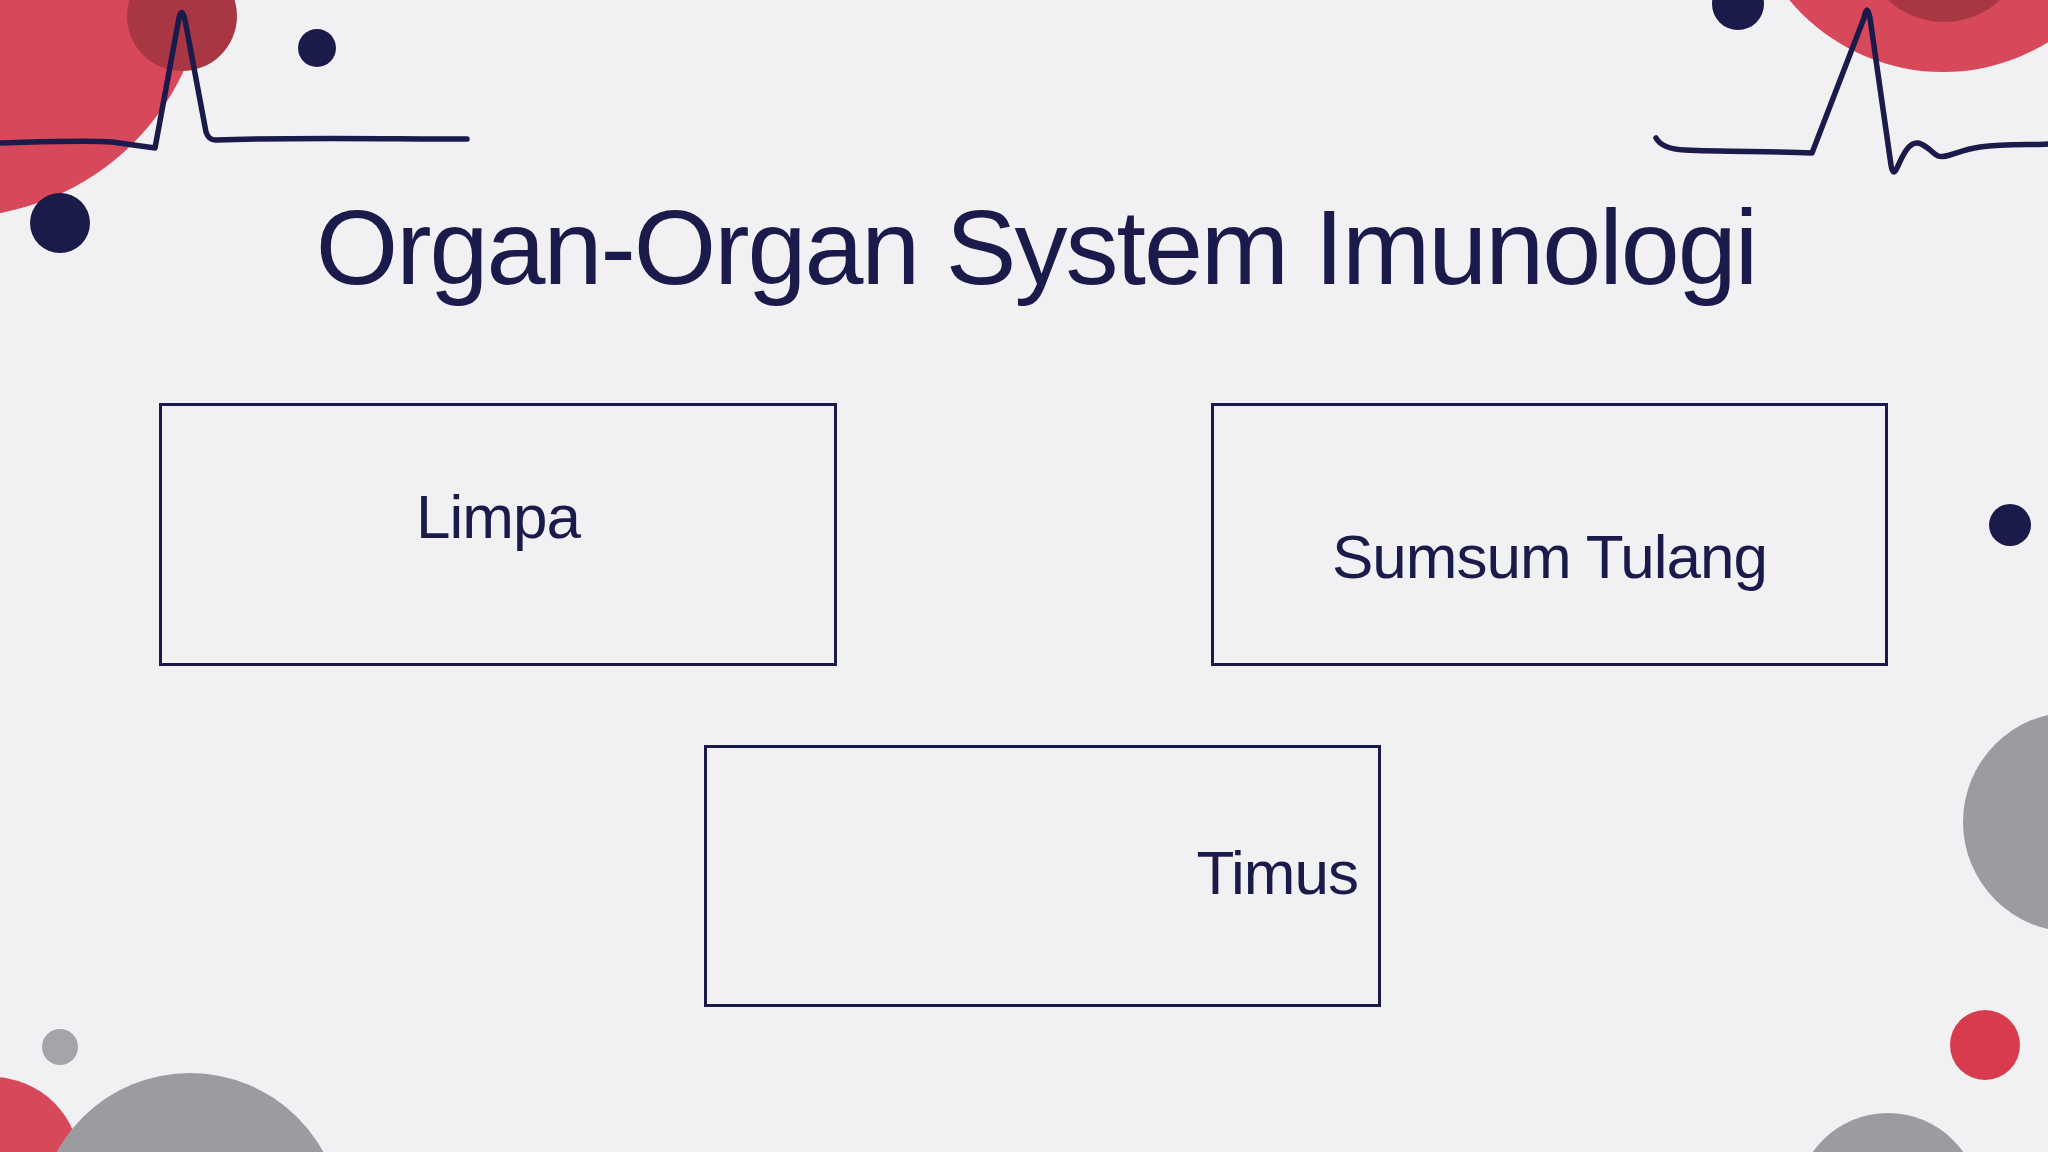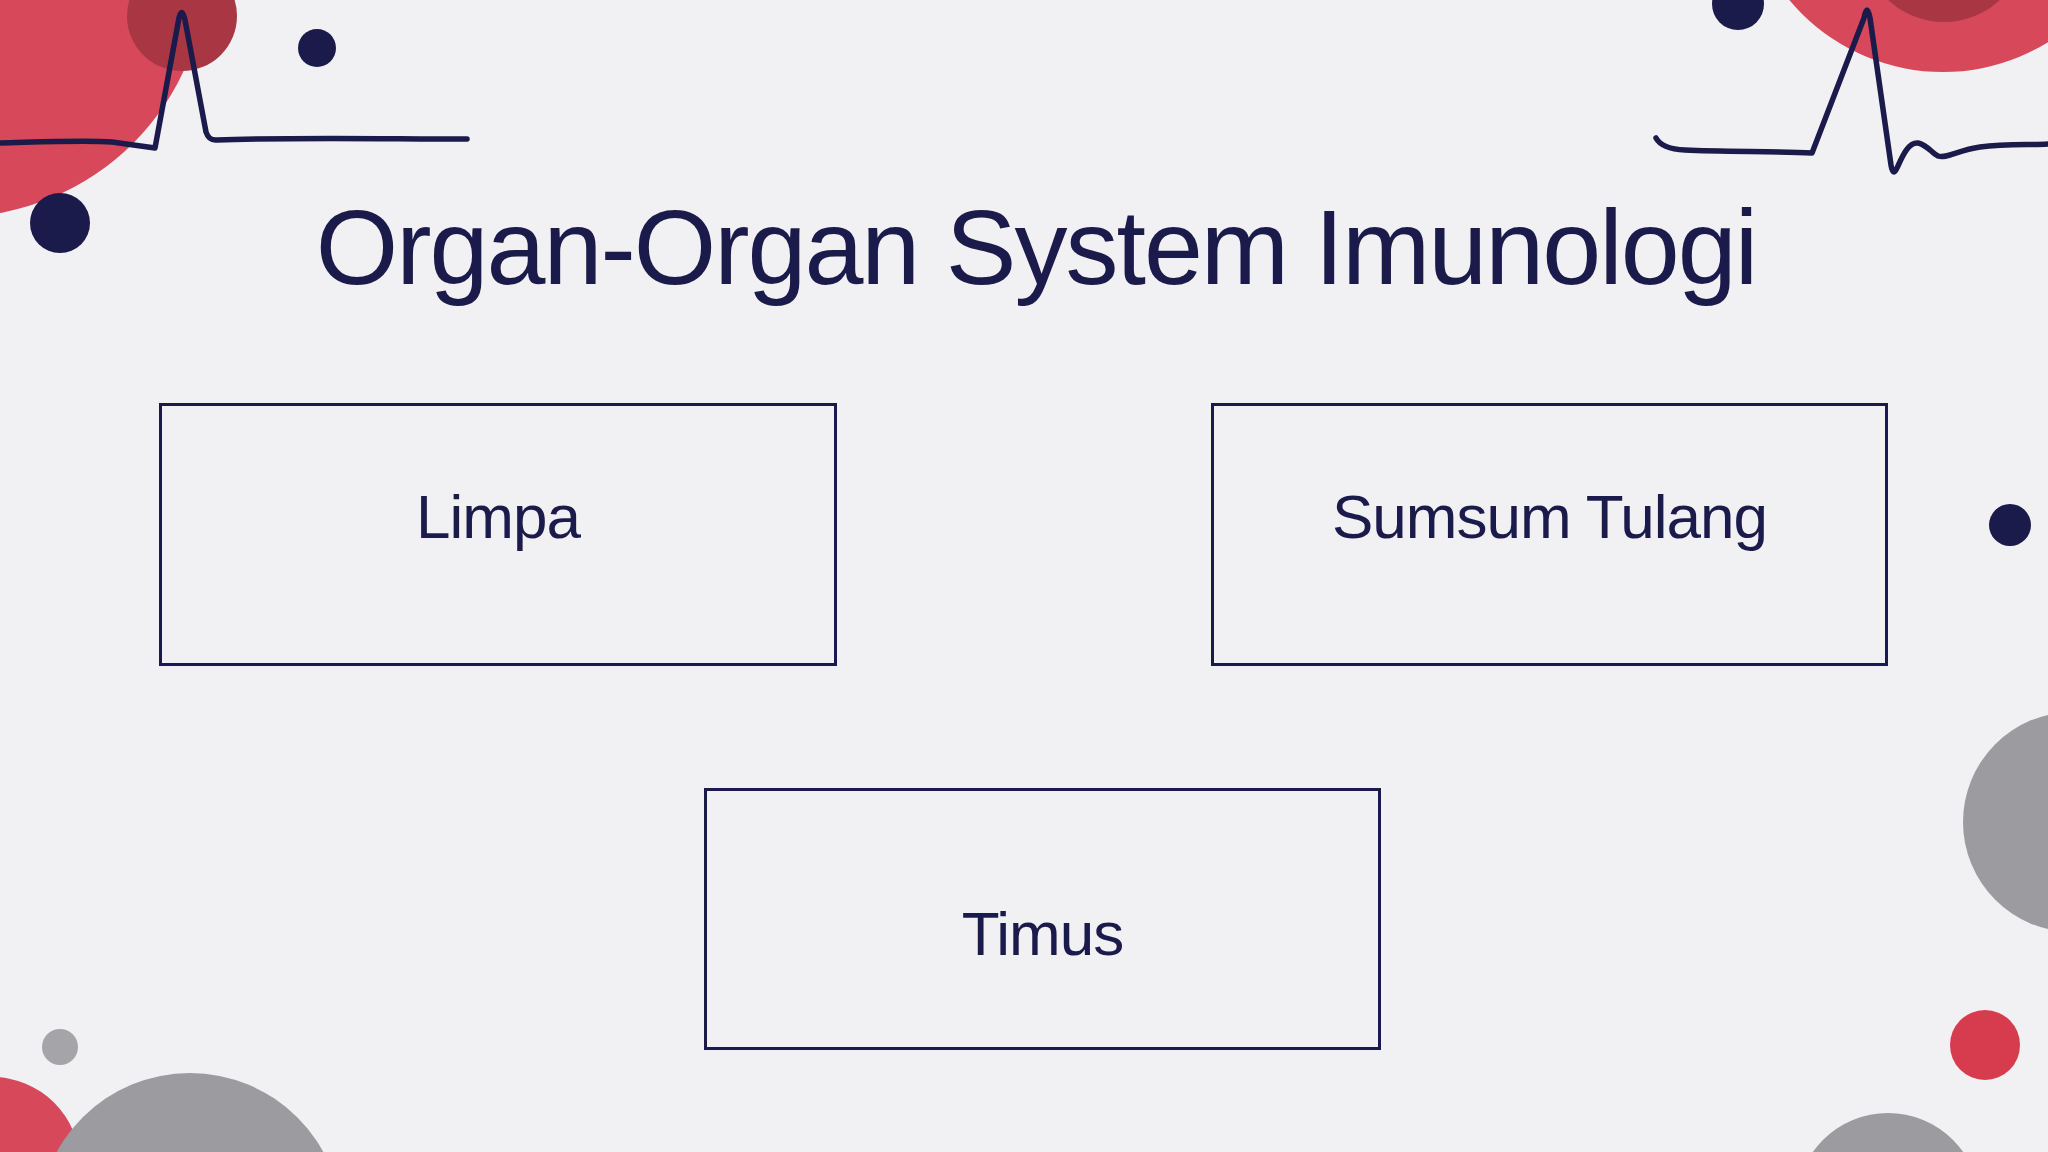--- a/index.html
+++ b/index.html
@@ -79,22 +79,22 @@
     border:3px solid var(--navy,#1a1a4b);
     box-sizing:border-box;
     text-align:center;
     font-size:62px;
     line-height:109px;
     letter-spacing:-1px;
     padding-left:20px;
     padding-right:20px;
   }
   .box-limpa {left:159px; top:403px; width:678px; height:263px; padding-top:56px;}
-  .box-sumsum{left:1211px;top:403px; width:677px; height:263px; padding-top:56px;}
-  .box-timus {left:704px; top:788px; width:677px; height:262px; padding-top:88px;}
+  .box-sumsum{left:1211px;top:403px; width:677px; height:263px; padding-top:96px;}
+  .box-timus {left:704px; top:745px; width:677px; height:262px; padding-top:70px;text-align:right;}
   .box-label{display:block;width:100%;}
 </style>
 </head>
 <body>
 
 <div class="slide">
 
   <div class="circle c-red red-tl"></div>
   <div class="circle c-darkred darkred-tl"></div>
   <svg class="ekg ekg-left" width="470" height="175" viewBox="0 0 470 175">

